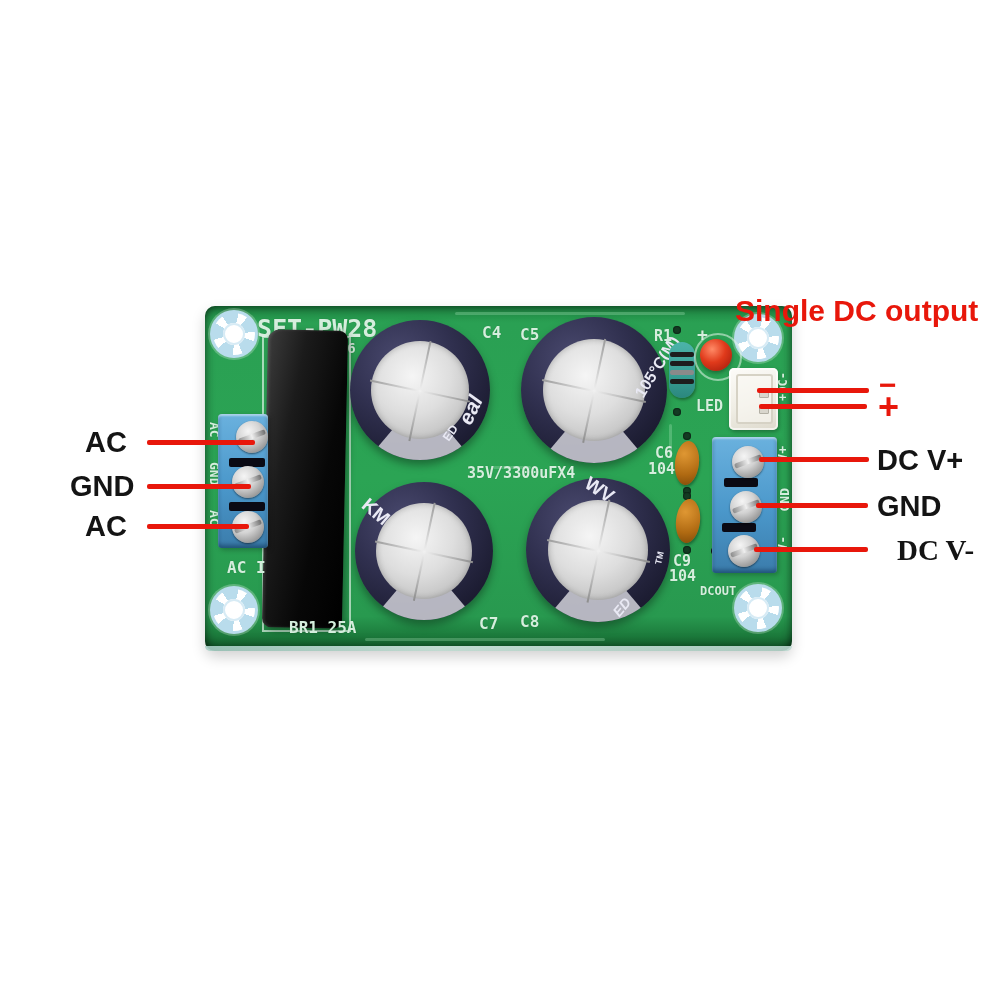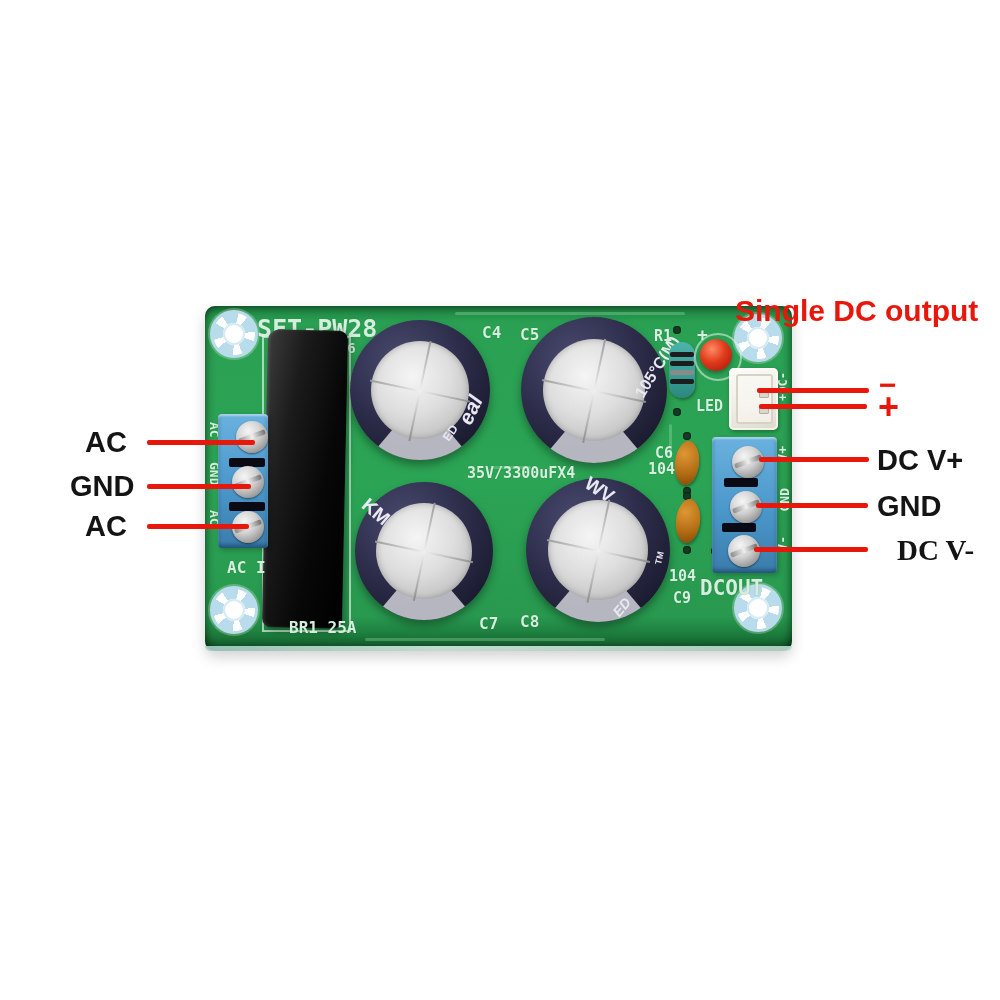--- a/index.html
+++ b/index.html
@@ -185,37 +185,37 @@
     <div class="silk vtext-ccw" style="left:571px;top:66px;font-size:12px;">+DC-</div>
 
     <div class="leadpad" style="left:478px;top:126px;"></div>
     <div class="dcap" style="left:470px;top:135px;width:24px;height:44px;transform:rotate(6deg);"></div>
     <div class="leadpad" style="left:478px;top:181px;"></div>
     <div class="silk" style="left:450px;top:138px;font-size:15px;">C6</div>
     <div class="silk" style="left:443px;top:154px;font-size:15px;">104</div>
     <div class="leadpad" style="left:478px;top:186px;"></div>
     <div class="dcap" style="left:471px;top:193px;width:24px;height:44px;transform:rotate(6deg);"></div>
     <div class="leadpad" style="left:478px;top:240px;"></div>
-    <div class="silk" style="left:468px;top:246px;font-size:15px;margin-top:37px;">C9</div>
+    <div class="silk" style="left:468px;top:246px;font-size:15px;">C9</div>
     <div class="silk" style="left:464px;top:261px;font-size:15px;">104</div>
 
     <div class="pinhole" style="left:509px;top:152px;"></div>
     <div class="pinhole" style="left:507px;top:197px;"></div>
     <div class="pinhole" style="left:506px;top:241px;"></div>
     <div class="terminal" style="left:507px;top:131px;width:65px;height:136px;">
       <div class="tslot" style="left:12px;top:41px;width:34px;height:9px;"></div>
       <div class="tslot" style="left:10px;top:86px;width:34px;height:9px;"></div>
       <div class="screw" style="left:20px;top:9px;"></div>
       <div class="screw" style="left:18px;top:54px;"></div>
       <div class="screw" style="left:16px;top:98px;"></div>
     </div>
     <div class="silk vtext-ccw" style="left:570px;top:140px;font-size:13px;">V+</div>
     <div class="silk vtext-ccw" style="left:572px;top:182px;font-size:13px;">GND</div>
     <div class="silk vtext-ccw" style="left:570px;top:230px;font-size:13px;">V-</div>
-    <div class="silk" style="left:495px;top:270px;font-size:21px;">DCOUT</div>
+    <div class="silk" style="left:495px;top:278px;font-size:12px;">DCOUT</div>
 
     <div class="pcb-bottom-edge"></div>
   </div>
 
   <div class="ann-red" style="left:735px;top:270px;margin-top:24px;">Single DC output</div>
 
   <div class="lbl" style="left:85px;top:426px;">AC</div>
   <div class="lbl" style="left:70px;top:470px;">GND</div>
   <div class="lbl" style="left:85px;top:510px;">AC</div>
   <div class="rline" style="left:147px;top:440px;width:108px;"></div>

